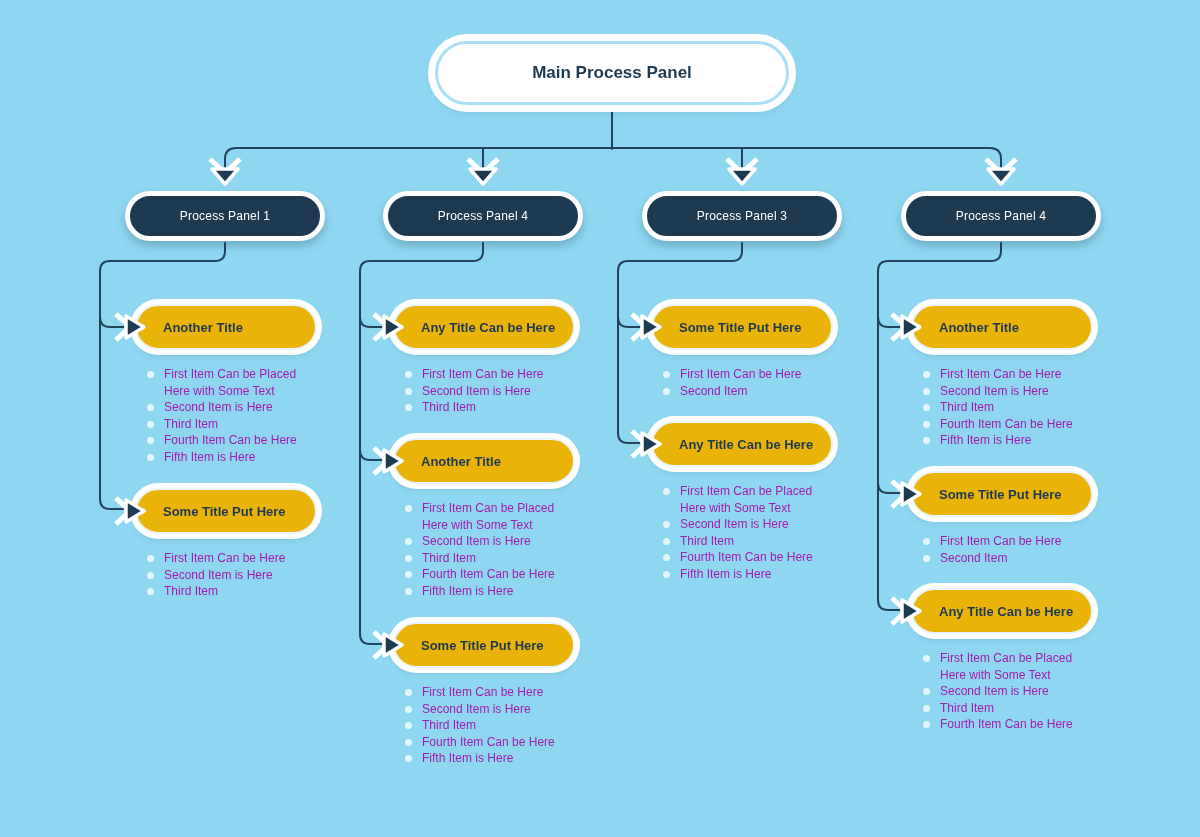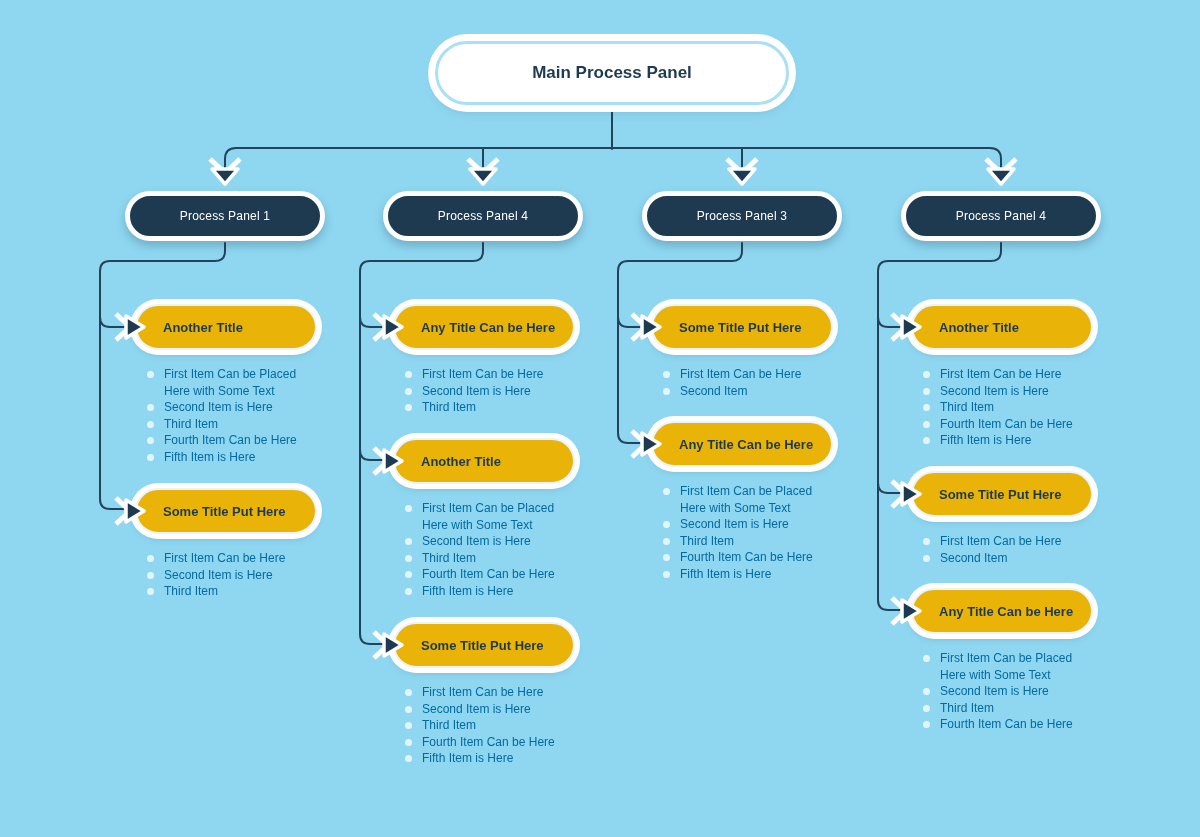--- a/index.html
+++ b/index.html
@@ -23,21 +23,21 @@
   .darrow { position:absolute; }
 
   .section { position:absolute; width:182px; }
   .tpill { position:relative; height:46px; background:#eab308; border:2px solid #E9F5FB; border-radius:24px;
     box-shadow:0 0 0 5px #fff, 0 4px 8px rgba(23,52,75,.2);
     display:flex; align-items:center; padding-left:26px; }
   .tpill .ttext { font-size:13px; font-weight:bold; color:#1D3A50; }
   .rarrow { position:absolute; left:-24px; top:50%; transform:translateY(-50%); }
 
   ul.items { list-style:none; margin-top:16px; padding-left:12px; }
-  ul.items li { position:relative; padding-left:17px; font-size:12px; line-height:16.5px; color:#0369a1; }
+  ul.items li { position:relative; padding-left:17px; font-size:12px; line-height:16.5px; color:#a21caf; }
   ul.items li .dot { position:absolute; left:0; top:5px; width:7px; height:7px; border-radius:50%;
     background:#EAF7FD; opacity:.92; }
 </style>
 </head>
 <body>
 
 <div class="canvas">
 
   <svg class="wires" width="1200" height="837">
     <g fill="none" stroke="#25425B" stroke-width="2" stroke-linecap="round">

